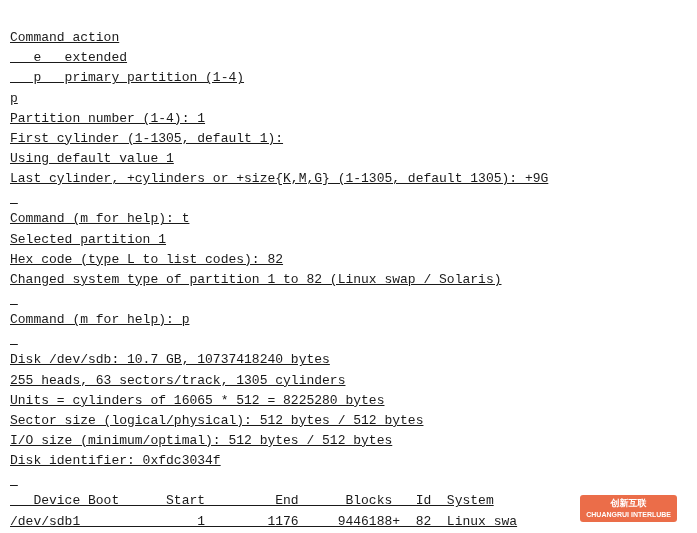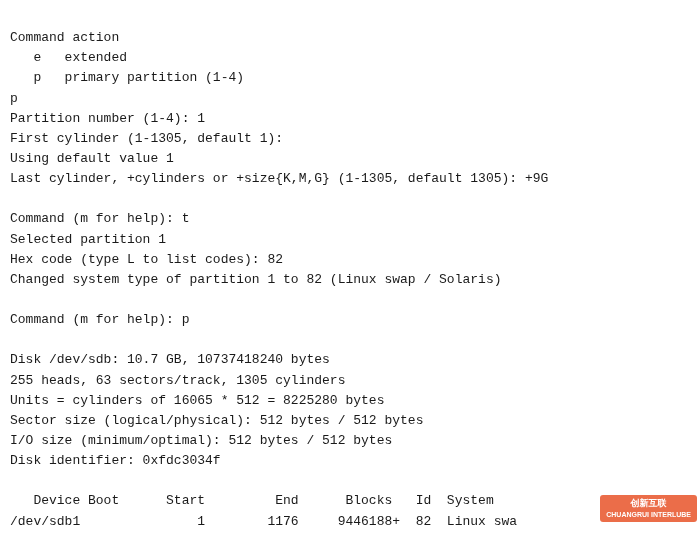--- a/index.html
+++ b/index.html
@@ -17,25 +17,26 @@
       padding: 8px 10px;
       position: relative;
       overflow: hidden;
     }
     .terminal-content {
       line-height: 1.55;
       white-space: pre;
     }
     .line {
       display: block;
+      text-decoration: underline;
     }
     .watermark {
       position: absolute;
       bottom: 18px;
-      right: 0;
+      right: 20px;
       display: flex;
       align-items: center;
       gap: 6px;
       opacity: 0.85;
     }
     .watermark-box {
       background-color: #e8542a;
       color: #ffffff;
       font-family: Arial, sans-serif;
       font-size: 9px;

